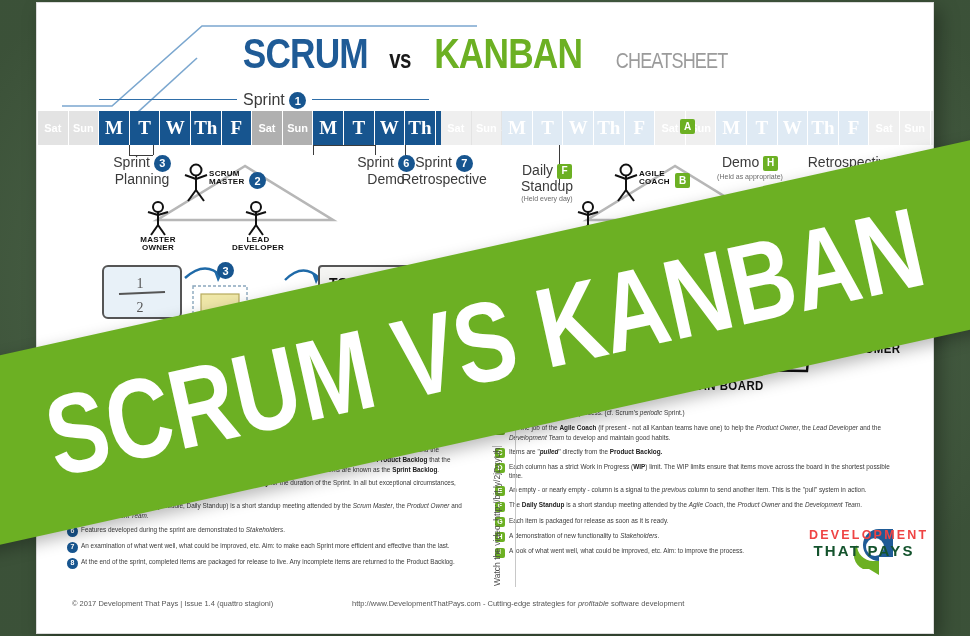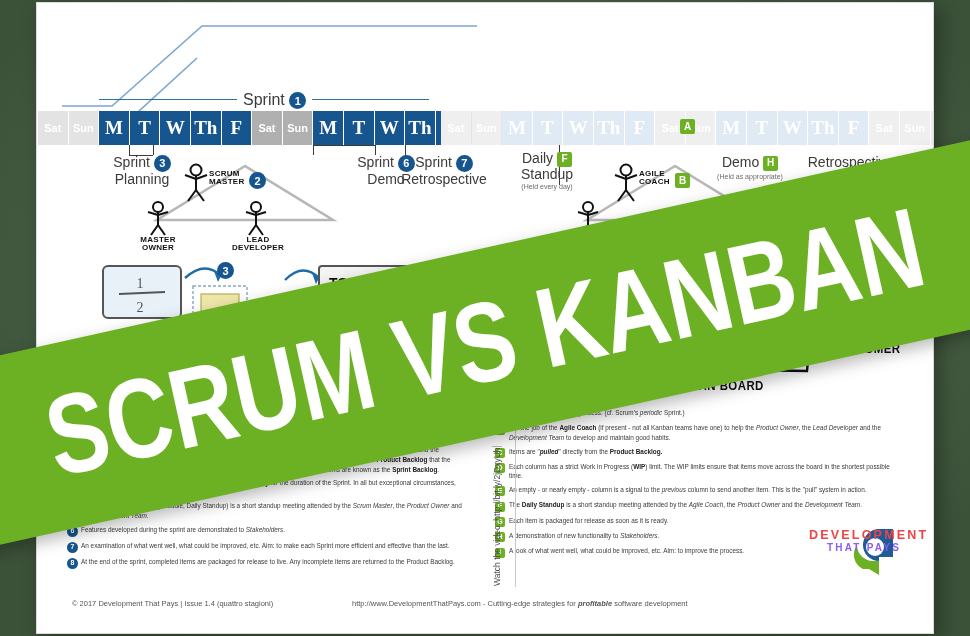--- a/index.html
+++ b/index.html
@@ -104,26 +104,26 @@
     position:absolute; left:455px; top:398px;
     transform-origin: 0 0; transform: rotate(-90deg) translate(-185px,0);
     font-size:8.5px; color:#4a4a4a; white-space:nowrap;
     border-right:1px solid #bbb; padding-right:0;
   }
   .vid-rule{ position:absolute; left:478px; top:398px; width:1px; height:186px; background:#c8c8c8;}
 
   
   .footer{ position:absolute; left:35px; top:596px; font-size:7.5px; color:#555; }
   .footer2{ position:absolute; left:315px; top:596px; font-size:7.5px; color:#555; }
-  .footer2 i{ font-style:italic;font-weight:bold; }
+  .footer2 i{ font-style:italic; }
 
   
   .logo{ position:absolute; left:772px; top:525px; width:110px; text-align:center;}
   .logo .l1{ font-size:12.5px; font-weight:bold; letter-spacing:2.2px; color:#ef4444; font-family:"Liberation Sans",sans-serif;}
-  .logo .l2{ font-size:10px; font-weight:bold; letter-spacing:2.2px; color:#8b5cf6; font-family:"Liberation Sans",sans-serif;}
+  .logo .l2{ font-size:15px; font-weight:bold; letter-spacing:2.2px; color:#14532d; font-family:"Liberation Sans",sans-serif;}
 
   
   #banner{
     position:absolute; left:-80px; top:250px; width:1130px; height:185px;
     background:#6cb023; transform:rotate(-12.5deg);
     display:flex; align-items:center; justify-content:center;
     box-shadow:0 6px 16px rgba(0,0,0,.28);
   }
   #banner .btxt{
     color:#fff; font-family:"Liberation Sans", sans-serif;
@@ -131,20 +131,23 @@
     transform:scaleX(.80); white-space:nowrap; line-height:1;
   }
 </style>
 </head>
 <body>
 
 <div id="backdrop"></div>
 
 <div id="sheet">
 
+  <div class="title">
+    <span class="t-scrum">SCRUM</span><span class="t-vs">vs</span><span class="t-kanban">KANBAN</span><span class="t-cheat">CHEATSHEET</span>
+  </div>
 
   <svg class="curve" width="420" height="105">
     <polyline points="5,95 55,95 145,15 430,15" fill="none" stroke="#7ba7cf" stroke-width="1.6"></polyline>
     <polyline points="58,122 140,47" fill="none" stroke="#7ba7cf" stroke-width="1.6"></polyline>
     <line x1="58" y1="122" x2="150" y2="122" stroke="#7ba7cf" stroke-width="1.6"></line>
   </svg>
 
   <div class="sprint-bracket"></div>
   <div class="sprint-lbl">
     <span>Sprint</span>
@@ -210,21 +213,21 @@
     <span class="badge">6</span><br>
     <span>Demo</span>
   </div>
   <div class="evt" style="left:352px;top:152px;width:110px;">
     <span>Sprint</span>
     <span class="badge">7</span><br>
     <span>Retrospective</span>
   </div>
 
   <div class="tick" style="left:522px;top:142px;height:40px;"></div>
-  <div class="evt" style="left:470px;top:148px;width:80px;">
+  <div class="evt" style="left:470px;top:160px;width:80px;">
     <span>Daily</span>
     <span class="badge sq">F</span><br>
     <span>Standup</span>
     <span class="sub">(Held every day)</span>
   </div>
   <div class="evt" style="left:660px;top:152px;width:106px;">
     <span>Demo</span>
     <span class="badge sq">H</span>
     <span class="sub">(Held as appropriate)</span>
   </div>

